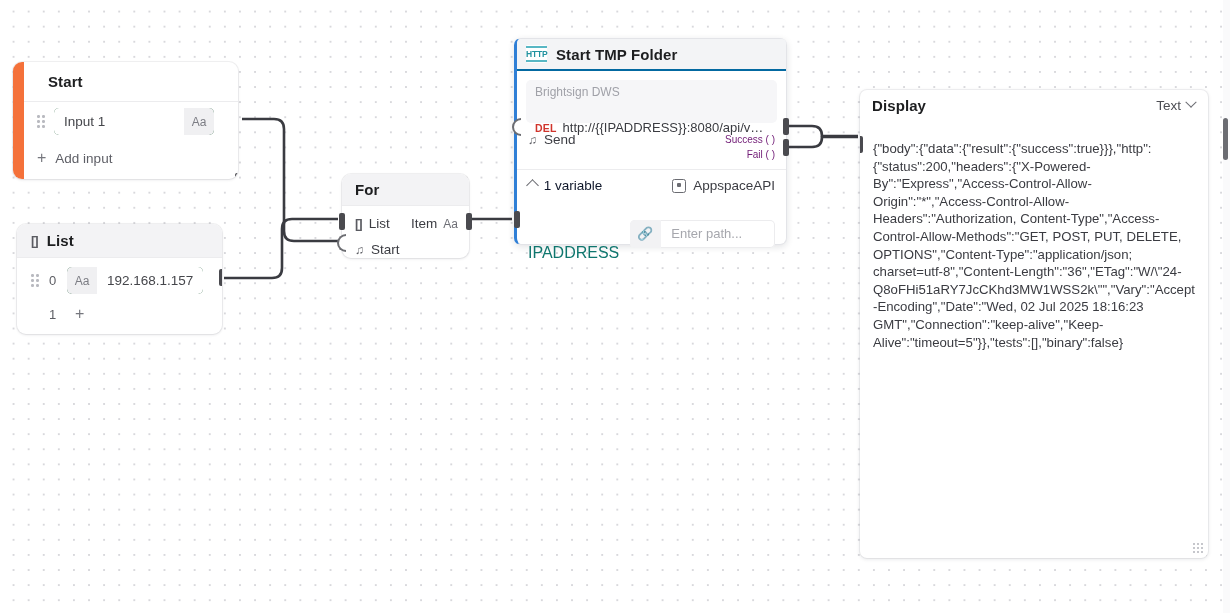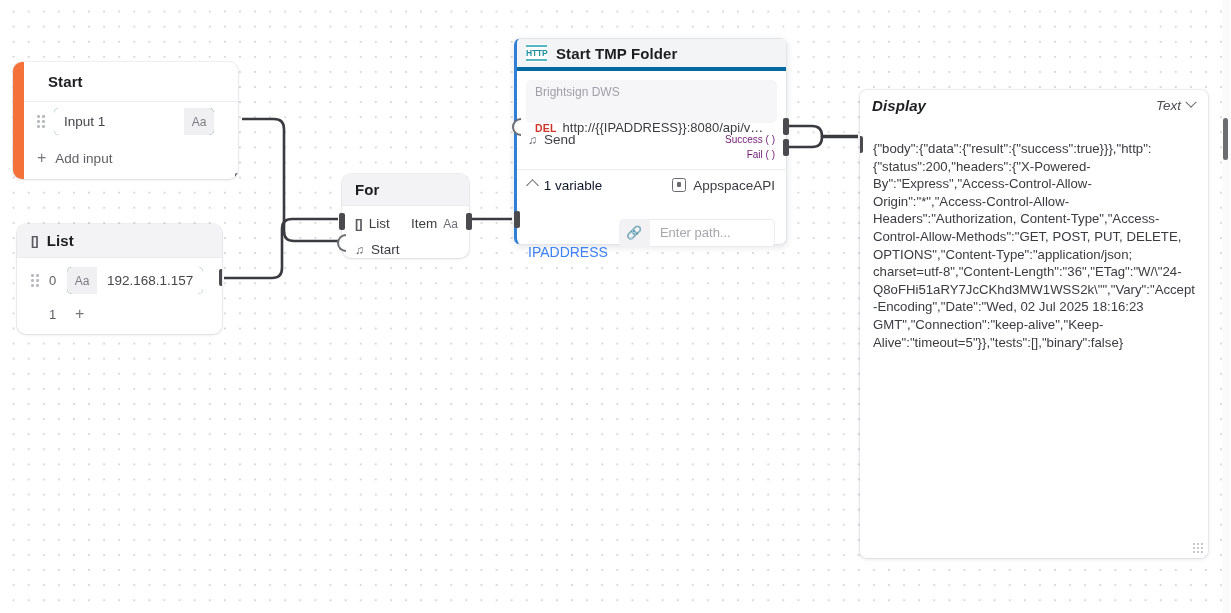--- a/index.html
+++ b/index.html
@@ -159,21 +159,21 @@
     border-radius: 7px;
     box-shadow: 0 2px 7px rgba(16,24,40,.12);
     border: 1px solid #e3e4e8;
     border-left: 3px solid #2f7fd6;
     overflow: visible;
   }
   #node-http .hdr {
     height: 32px; background: #f3f4f6;
     display: flex; align-items: center; gap: 9px; padding-left: 9px;
     border-radius: 4px 4px 0 0;
-    border-bottom: 4px solid #0369a1;
+    border-bottom: 2px solid #0369a1;
   }
   .http-badge {
     width: 21px; height: 18px; position: relative;
     border-radius: 2px; flex: none;
     background: #ffffff;
   }
   .http-badge .bar { position: absolute; left: 0; width: 21px; height: 1.6px; background: #58b7c4; }
   .http-badge .b1 { top: 1px; }
   .http-badge .b2 { bottom: 1px; }
   .http-badge .txt {
@@ -206,34 +206,34 @@
   #node-http .var-row {
     display: flex; align-items: center; justify-content: space-between;
     padding: 8px 11px 0 11px;
   }
   .chev-up {
     display: inline-block; width: 9px; height: 9px;
     border-left: 1.6px solid #696a70; border-top: 1.6px solid #696a70;
     transform: rotate(45deg); margin-right: 3px;
   }
   .var-label { font-size: 13.5px; color: #0f172a; }
-  .appspace-chip { display: flex; align-items: flex-start; gap: 7px; font-size: 13.5px; color: #3c3d43; }
+  .appspace-chip { display: flex; align-items: center; gap: 7px; font-size: 13.5px; color: #3c3d43; }
   .sq-icon {
     width: 14px; height: 14px; border: 1.4px solid #6b6c72; border-radius: 2.5px;
     position: relative; flex: none;
   }
   .sq-icon::after {
     content: ''; position: absolute; left: 3.4px; top: 3.4px;
     width: 4.4px; height: 4.4px; background: #6b6c72; border-radius: 1px;
   }
   #node-http .ip-row {
     display: flex; align-items: center; gap: 11px;
     padding: 12px 11px 0 11px;
   }
-  .ip-name { font-size: 14px; color: #3b82f6; margin-top: 39px; }
+  .ip-name { font-size: 16px; color: #0f766e; margin-top: 39px; }
   .path-field {
     display: flex; align-items: center;
     height: 28px; flex: 1; background: #ffffff;
     border-radius: 5px; overflow: hidden;
     box-shadow: 0 0 0 1px #ececee inset;
   }
   .path-field .link-ic {
     width: 31px; height: 100%; background: #f2f2f4;
     display: flex; align-items: center; justify-content: center;
     color: #8a8b92; font-size: 13px;
@@ -243,21 +243,21 @@
   
   #node-display {
     left: 860px; top: 90px; width: 348px; height: 468px;
     border-radius: 7px;
     background: #ffffff;
     box-shadow: 0 1px 4px rgba(16,24,40,.12), 0 0 0 1px rgba(16,24,40,.05);
     overflow: hidden;
   }
   #node-display .hdr {
     height: 30px; display: flex; align-items: center;
-    justify-content: space-between; padding: 0 13px 0 12px; font-style: italic;
+    justify-content: space-between; padding: 0 13px 0 12px;
   }
   #node-display .type-sel {
     display: flex; align-items: center; gap: 6px;
     font-size: 13.5px; color: #4c4d53;
   }
   .chev-down {
     display: inline-block; width: 8px; height: 8px;
     border-right: 1.6px solid #6d6e74; border-bottom: 1.6px solid #6d6e74;
     transform: rotate(45deg) translate(-2px,-2px);
   }

